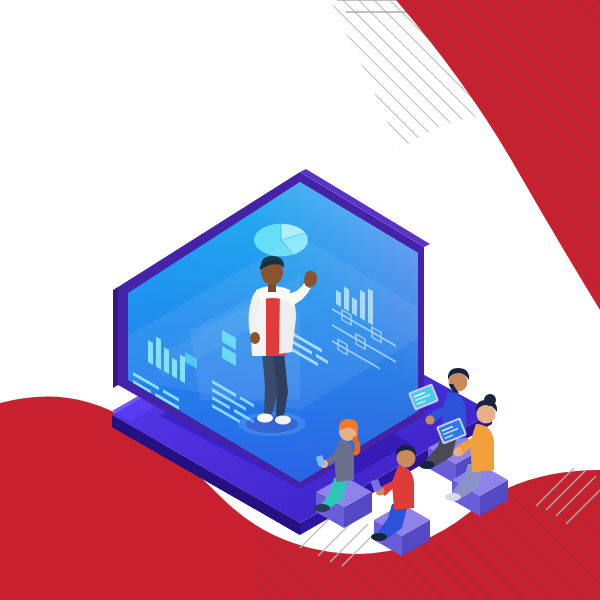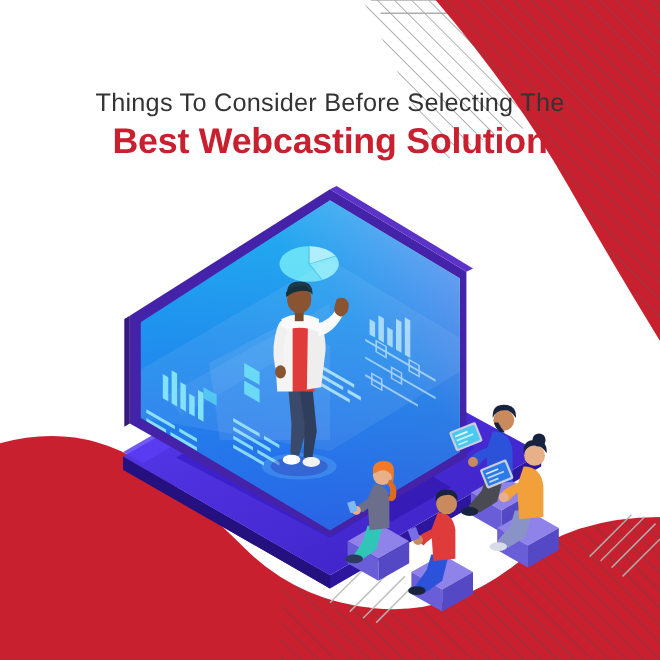--- a/index.html
+++ b/index.html
@@ -132,24 +132,20 @@
     </g>
 
     <g stroke="#b0b0b0" stroke-width="1.4" fill="none" opacity="0.95">
       <path d="M 556 516 L 596 476"></path>
       <path d="M 566 524 L 600 490"></path>
       <path d="M 546 510 L 586 470"></path>
       <path d="M 536 506 L 574 468"></path>
     </g>
   </svg>
 
-  <div class="headline-block">
-    <span class="headline-line1">Things To Consider Before Selecting The</span>
-    <span class="headline-line2">Best Webcasting Solution</span>
-  </div>
 
   <svg class="layer" viewBox="0 0 600 600">
     <defs>
       <linearGradient id="screenGrad" x1="0" y1="1" x2="1" y2="0">
         <stop offset="0%" stop-color="#2b5ce8"></stop>
         <stop offset="35%" stop-color="#1f8ef0"></stop>
         <stop offset="65%" stop-color="#25c2f2"></stop>
         <stop offset="100%" stop-color="#eaf9ff"></stop>
       </linearGradient>
       <linearGradient id="screenGradB" x1="0" y1="0" x2="1" y2="1">

